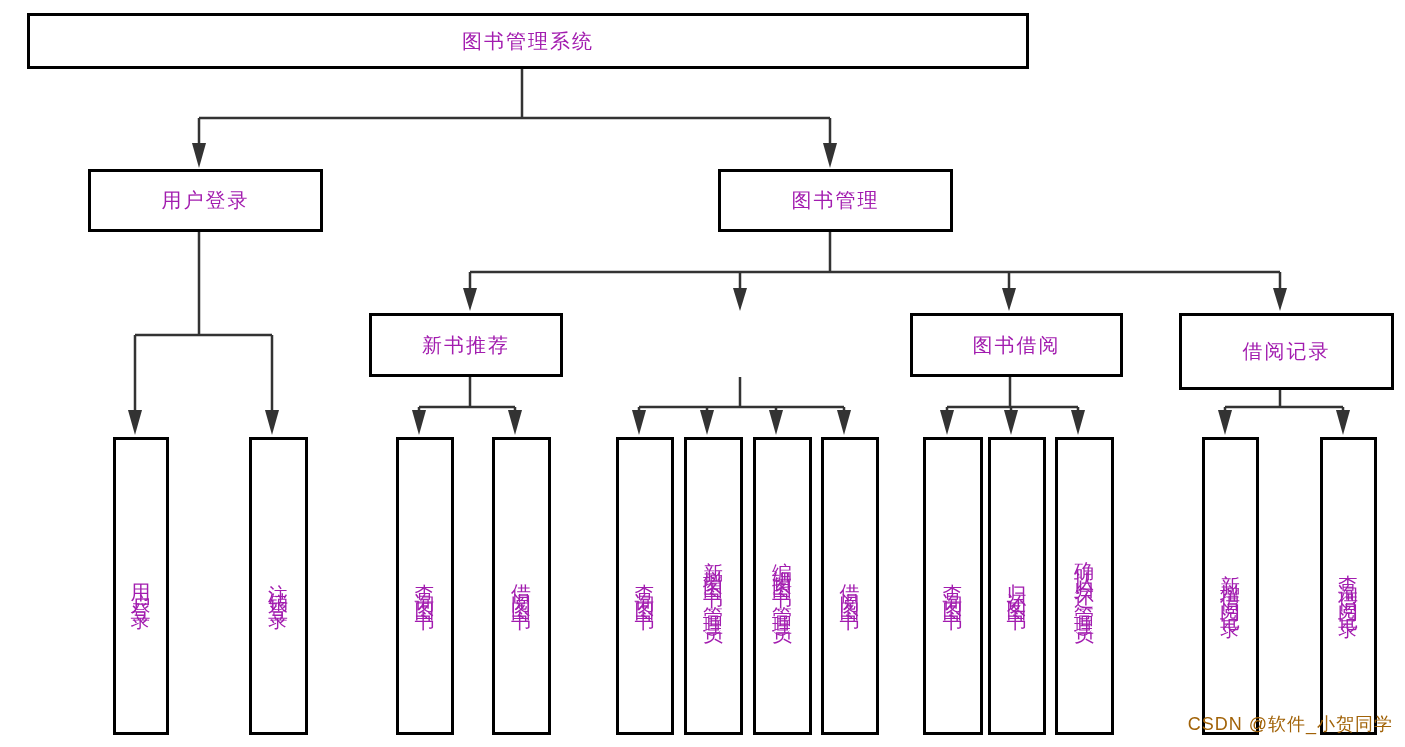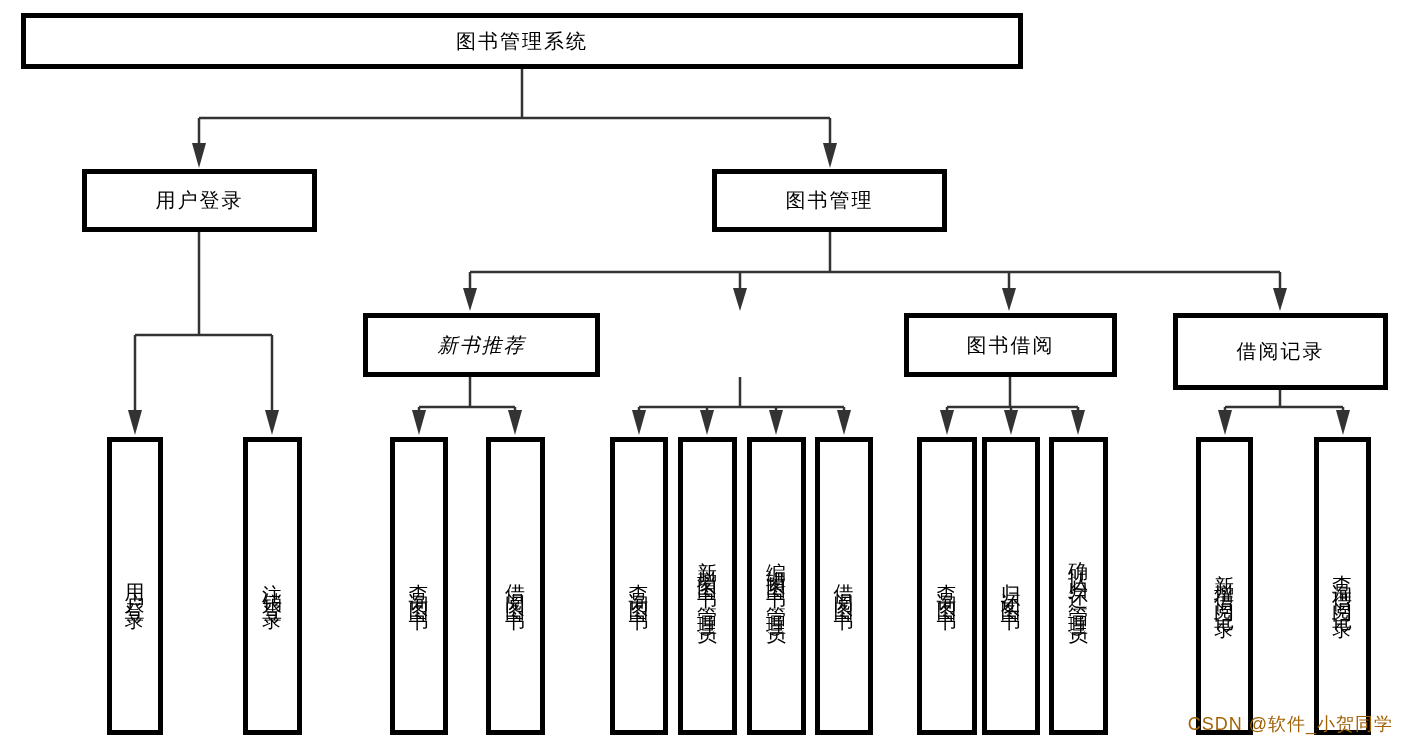--- a/index.html
+++ b/index.html
@@ -8,28 +8,29 @@
     width:1405px;height:747px;
     background:#ffffff;
     font-family:"Liberation Sans", sans-serif;
     color:#333333;
     overflow:hidden;
   }
   #wires{position:absolute;left:0;top:0;width:1405px;height:747px;}
   .box{
     position:absolute;
     box-sizing:border-box;
-    border:5px solid #000000;
+    border:3px solid #000000;
     background:#ffffff;
     display:flex;
     align-items:center;
     justify-content:center;
     font-size:20px;
     letter-spacing:2px;
-    color:#000000;
+    color:#a21caf;
+    margin-left:6px;
   }
   .leaf{
     writing-mode:vertical-rl;
     letter-spacing:9px;
     font-size:20px;
     line-height:1;
   }
   .watermark{
     position:absolute;
     top:712px;
@@ -96,21 +97,21 @@
       <polygon points="1218,410 1232,410 1225,435"></polygon>
       <polygon points="1336,410 1350,410 1343,435"></polygon>
     </g>
   </svg>
 
   <div class="box" style="left:21px;top:13px;width:1002px;height:56px;">图书管理系统</div>
 
   <div class="box" style="left:82px;top:169px;width:235px;height:63px;">用户登录</div>
   <div class="box" style="left:712px;top:169px;width:235px;height:63px;">图书管理</div>
 
-  <div class="box" style="left:363px;top:313px;width:237px;height:64px;font-style:italic;">新书推荐</div>
+  <div class="box" style="left:363px;top:313px;width:194px;height:64px;">新书推荐</div>
   <div class="box" style="left:904px;top:313px;width:213px;height:64px;">图书借阅</div>
   <div class="box" style="left:1173px;top:313px;width:215px;height:77px;">借阅记录</div>
 
   <div class="box leaf" style="left:107px;top:437px;width:56px;height:298px;">用户登录</div>
   <div class="box leaf" style="left:243px;top:437px;width:59px;height:298px;">注销登录</div>
   <div class="box leaf" style="left:390px;top:437px;width:58px;height:298px;">查询图书</div>
   <div class="box leaf" style="left:486px;top:437px;width:59px;height:298px;">借阅图书</div>
   <div class="box leaf" style="left:610px;top:437px;width:58px;height:298px;">查询图书</div>
   <div class="box leaf" style="left:678px;top:437px;width:59px;height:298px;">新增图书（管理员）</div>
   <div class="box leaf" style="left:747px;top:437px;width:59px;height:298px;">编辑图书（管理员）</div>

